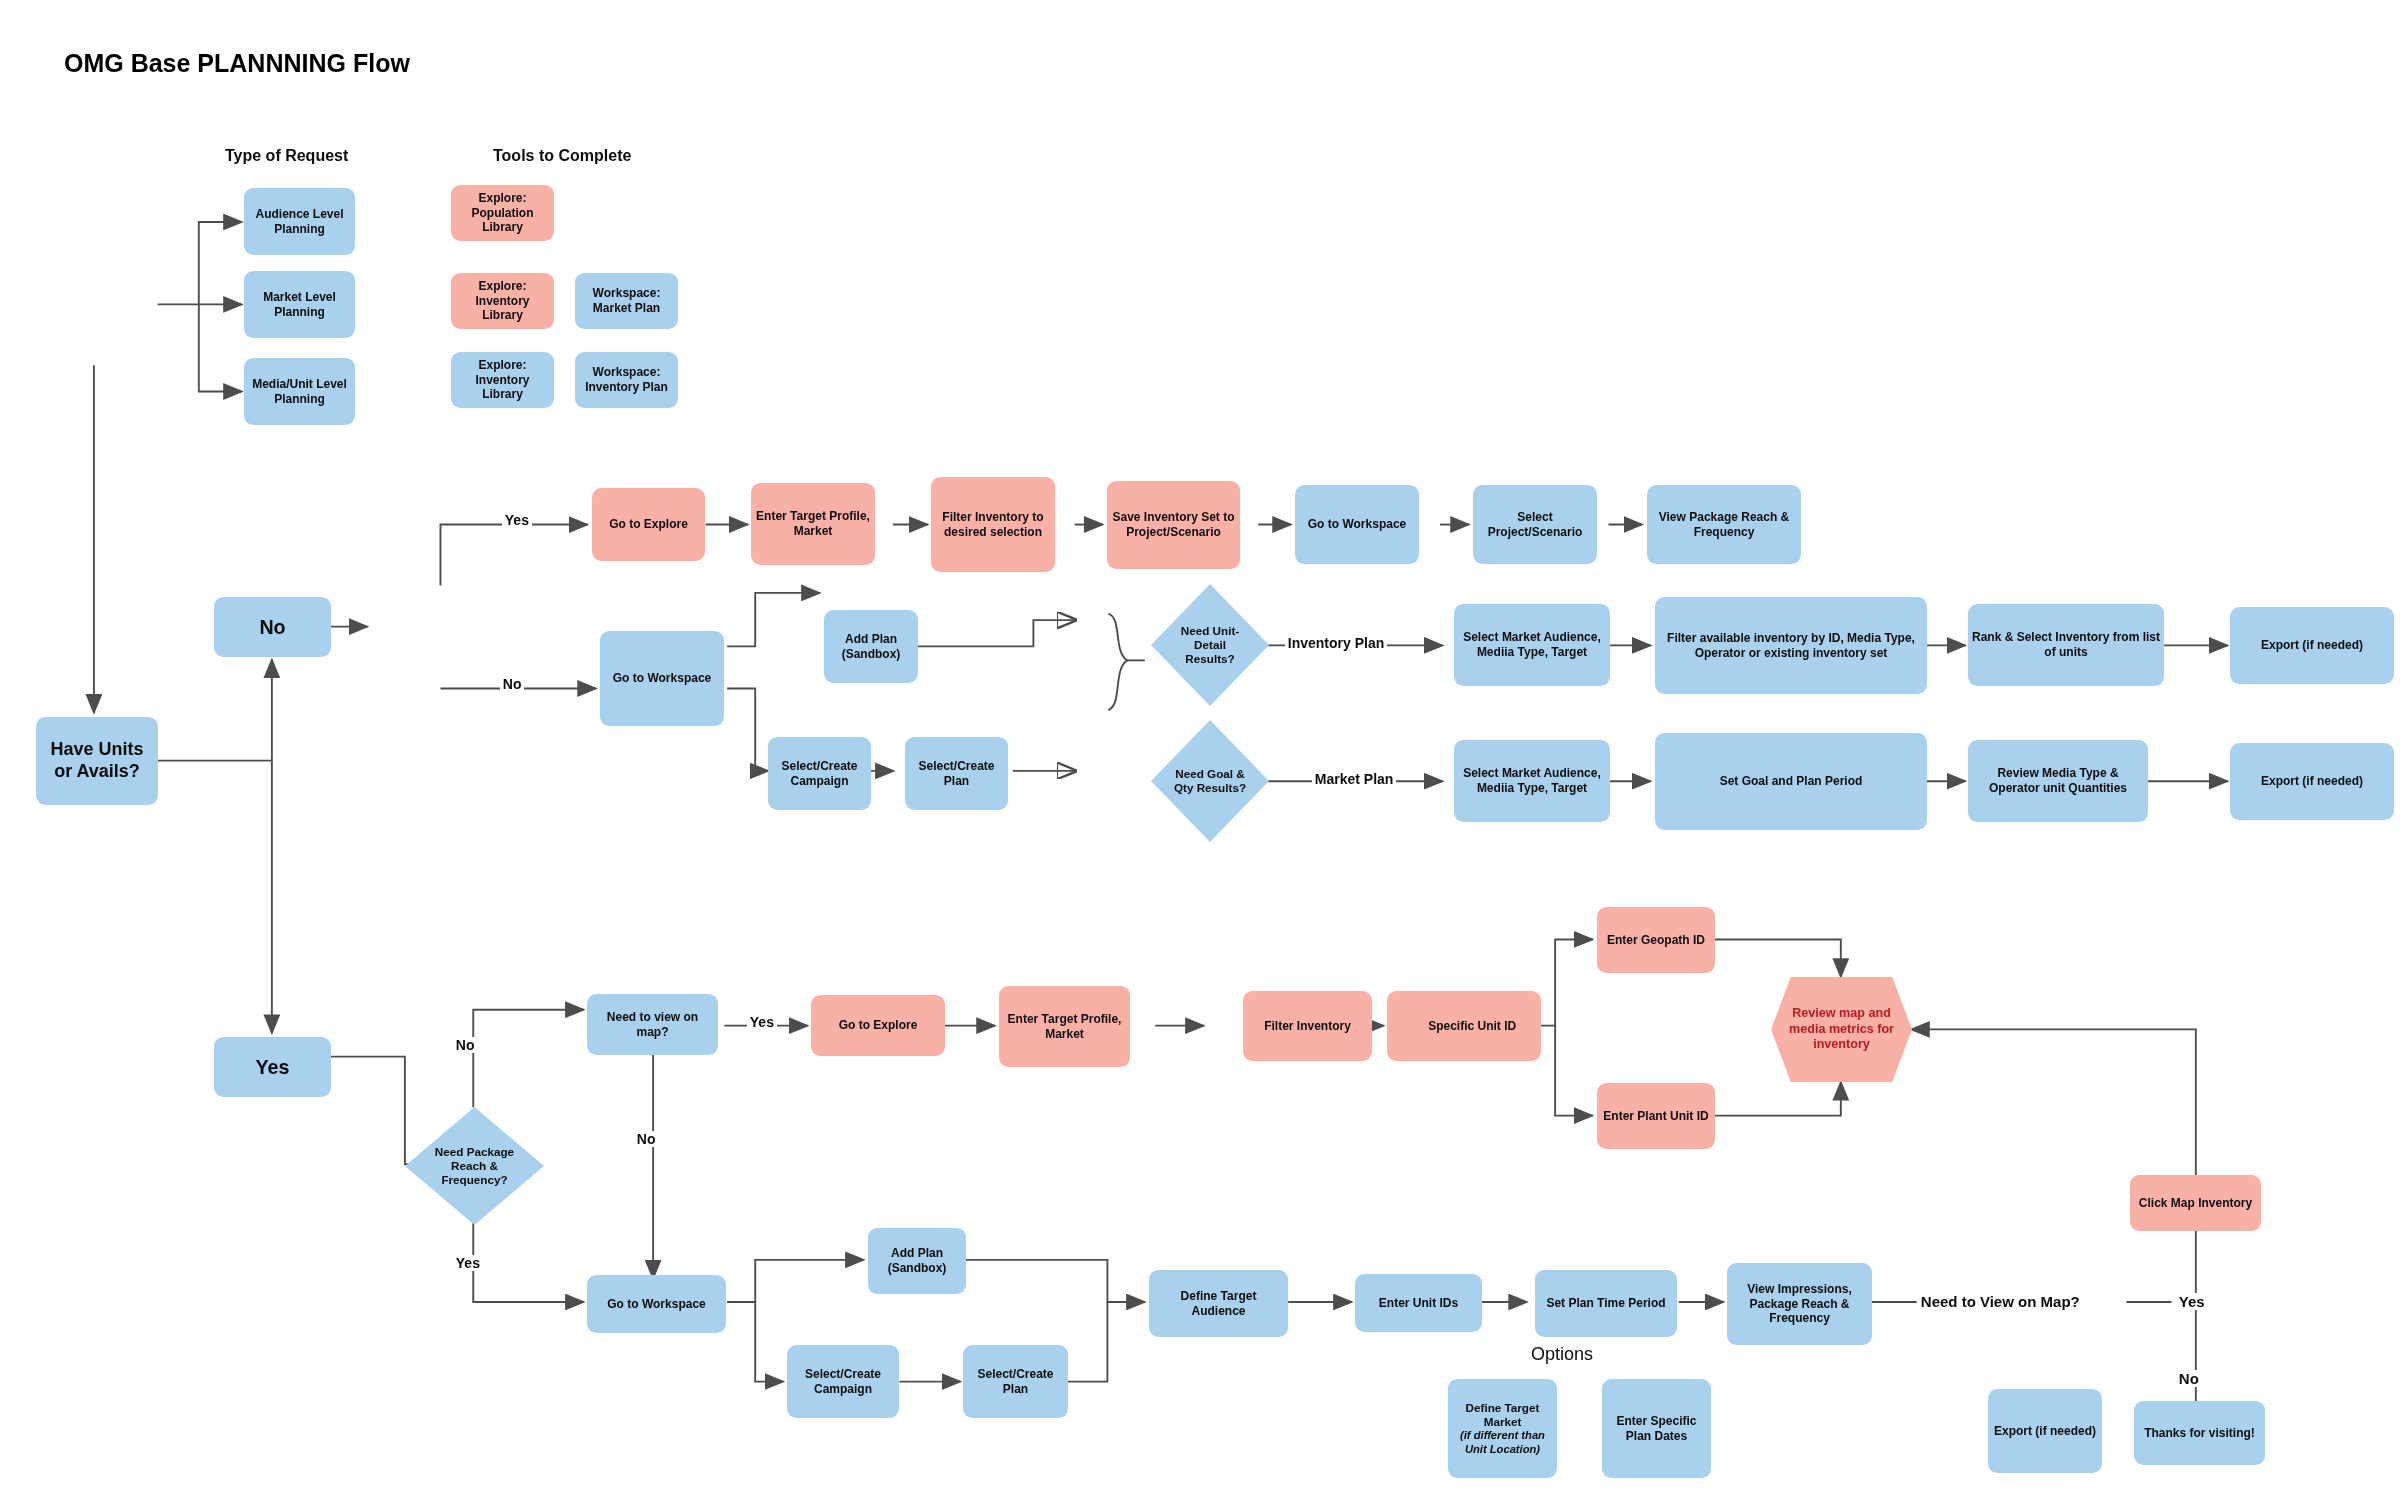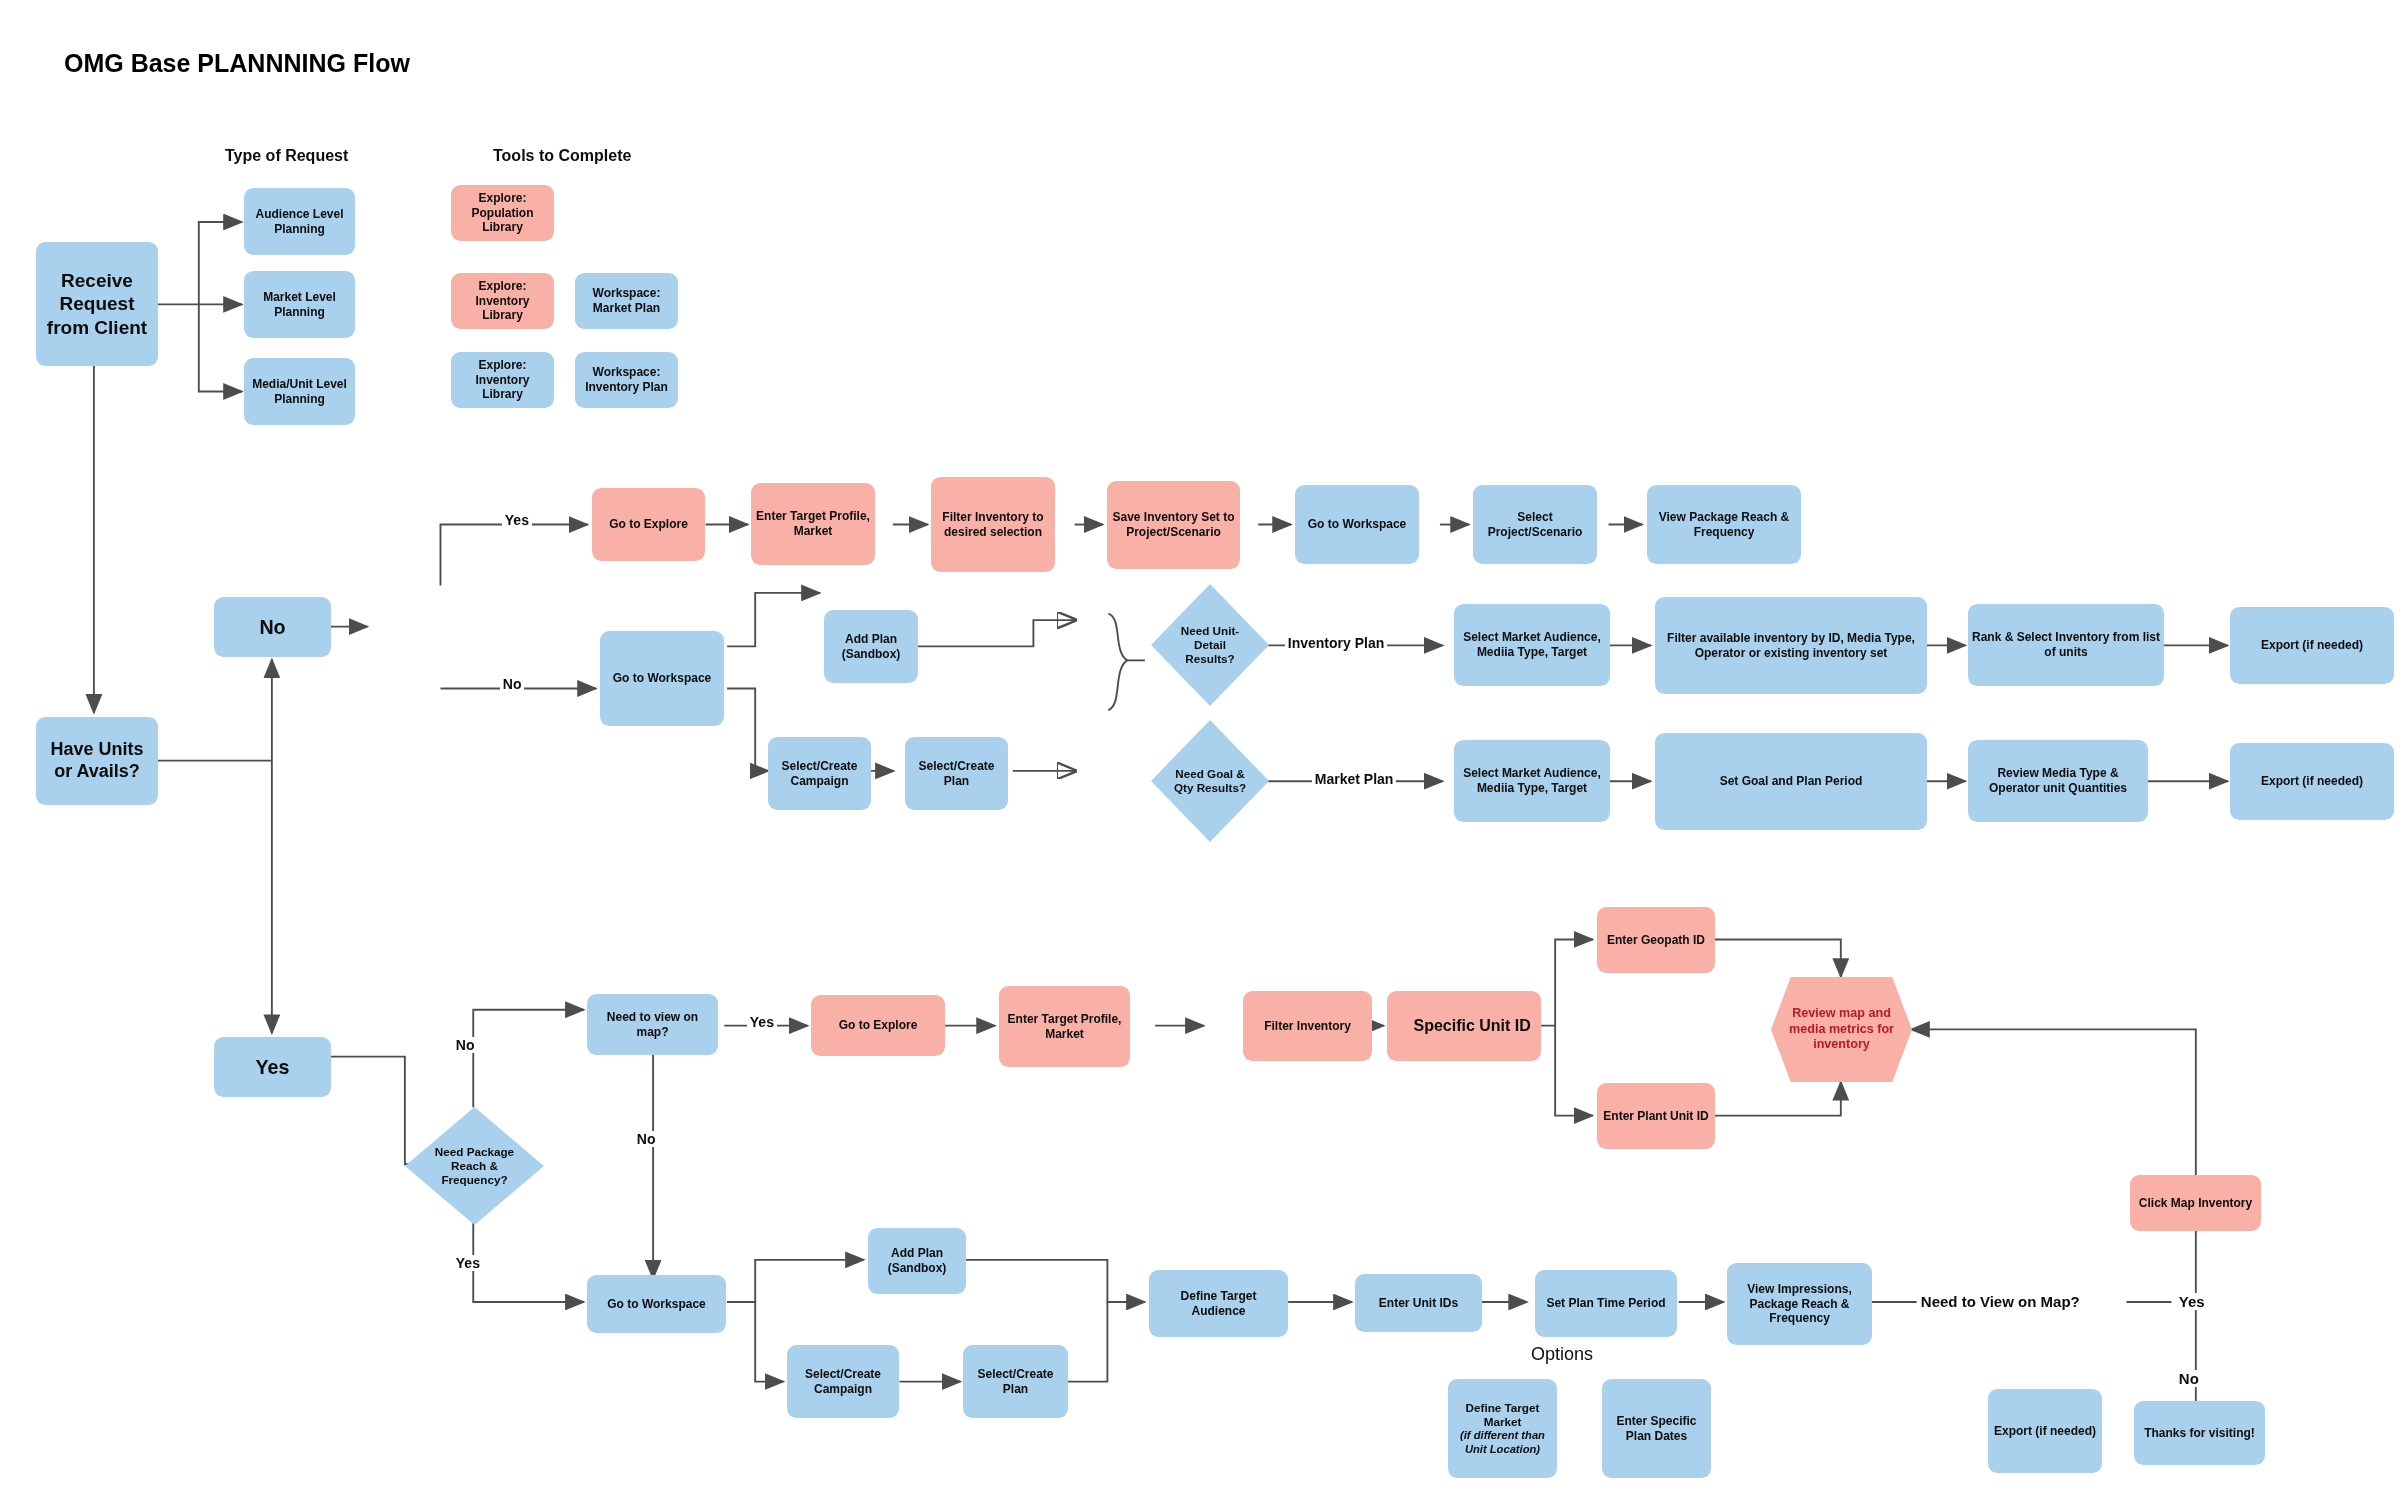--- a/index.html
+++ b/index.html
@@ -129,21 +129,20 @@
       <path d="M2344,1390 L2344,1290"></path>
       <path d="M2344,1390 L2344,1518" marker-end="url(#ah)"></path>
     </g>
   </svg>
 
   <div class="title" style="left:64px;top:49px;font-size:25px;">OMG Base PLANNNING Flow</div>
 
   <div class="colhead" style="left:225px;top:147px;font-size:16px;">Type of Request</div>
   <div class="colhead" style="left:493px;top:147px;font-size:16px;">Tools to Complete</div>
 
-  <div class="node blue" style="left:36px;top:242px;width:122px;height:124px;font-size:19px;">Receive Request from Client</div>
 
   <div class="node blue" style="left:244px;top:188px;width:111px;height:67px;font-size:12px;">Audience Level Planning</div>
   <div class="node blue" style="left:244px;top:271px;width:111px;height:67px;font-size:12px;">Market Level Planning</div>
   <div class="node blue" style="left:244px;top:358px;width:111px;height:67px;font-size:12px;">Media/Unit Level Planning</div>
 
   <div class="node red" style="left:451px;top:185px;width:103px;height:56px;font-size:12px;">Explore: Population Library</div>
   <div class="node red" style="left:451px;top:273px;width:103px;height:56px;font-size:12px;">Explore: Inventory Library</div>
   <div class="node blue" style="left:575px;top:273px;width:103px;height:56px;font-size:12px;text-align:center;">Workspace: Market Plan</div>
   <div class="node blue" style="left:451px;top:352px;width:103px;height:56px;font-size:12px;">Explore: Inventory Library</div>
   <div class="node blue" style="left:575px;top:352px;width:103px;height:56px;font-size:12px;">Workspace: Inventory Plan</div>
@@ -179,21 +178,21 @@
   <div class="node blue" style="left:1968px;top:740px;width:180px;height:82px;font-size:12px;">Review Media Type &amp; Operator unit Quantities</div>
   <div class="node blue" style="left:1655px;top:733px;width:272px;height:97px;font-size:12px;">Set Goal and Plan Period</div>
   <div class="node blue" style="left:2230px;top:743px;width:164px;height:77px;font-size:12px;">Export (if needed)</div>
 
   <div class="diamond d-shape" style="left:405px;top:1107px;width:139px;height:118px;font-size:11.7px;padding:0 20.6px;box-sizing:border-box;">Need Package Reach &amp; Frequency?</div>
 
   <div class="node blue" style="left:587px;top:994px;width:131px;height:61px;font-size:12px;">Need to view on map?</div>
   <div class="node red" style="left:811px;top:995px;width:134px;height:61px;font-size:12px;">Go to Explore</div>
   <div class="node red" style="left:999px;top:986px;width:131px;height:81px;font-size:12px;">Enter Target Profile, Market</div>
   <div class="node red" style="left:1207px;top:991px;width:129px;height:70px;font-size:12px;margin-left:36px;">Filter Inventory</div>
-  <div class="node red" style="left:1387px;top:991px;width:154px;height:70px;font-size:16px;padding-left:20px;">Specific Unit ID</div>
+  <div class="node red" style="left:1387px;top:991px;width:154px;height:70px;font-size:12px;padding-left:20px;">Specific Unit ID</div>
 
   <div class="node red" style="left:1597px;top:907px;width:118px;height:66px;font-size:12px;">Enter Geopath ID</div>
   <div class="node red" style="left:1597px;top:1083px;width:118px;height:66px;font-size:12px;">Enter Plant Unit ID</div>
 
   <div class="hexa" style="left:1771px;top:977px;width:141px;height:105px;font-size:12.6px;padding:0 15px;box-sizing:border-box;">Review map and media metrics for inventory</div>
 
   <div class="node red" style="left:2130px;top:1175px;width:131px;height:56px;font-size:12px;">Click Map Inventory</div>
 
   <div class="node blue" style="left:587px;top:1275px;width:139px;height:58px;font-size:12px;">Go to Workspace</div>
   <div class="node blue" style="left:868px;top:1228px;width:98px;height:66px;font-size:12px;">Add Plan (Sandbox)</div>

